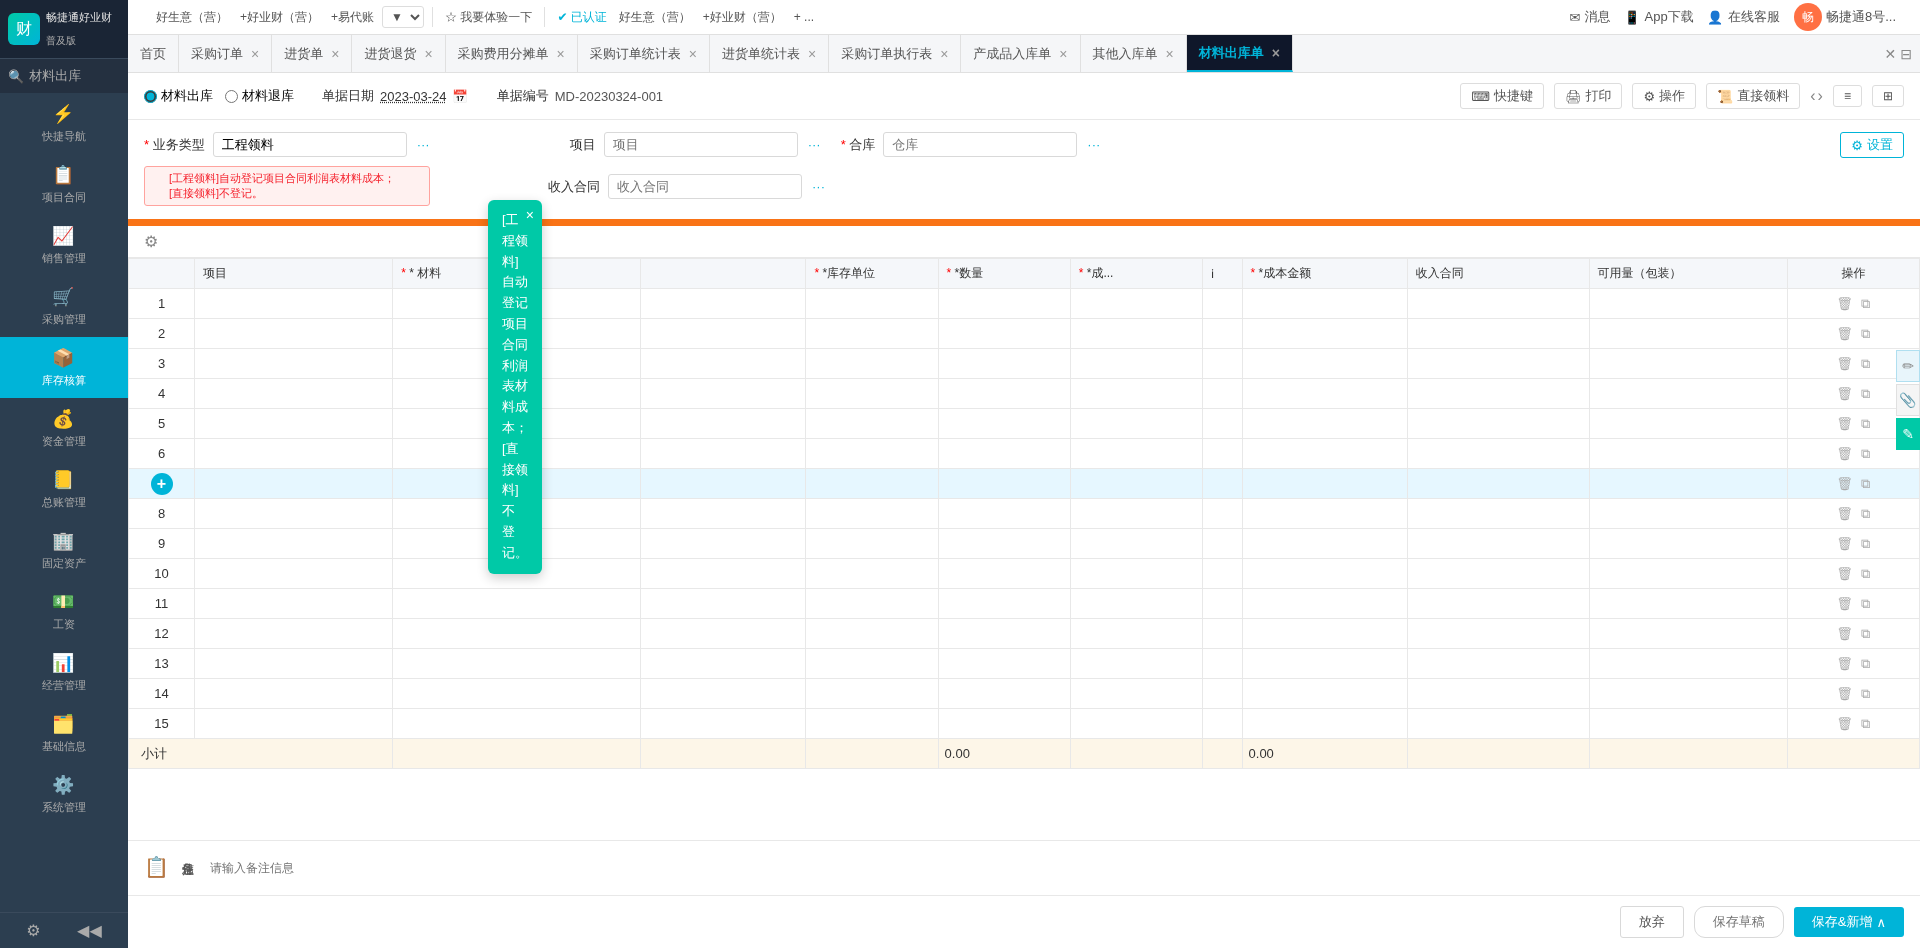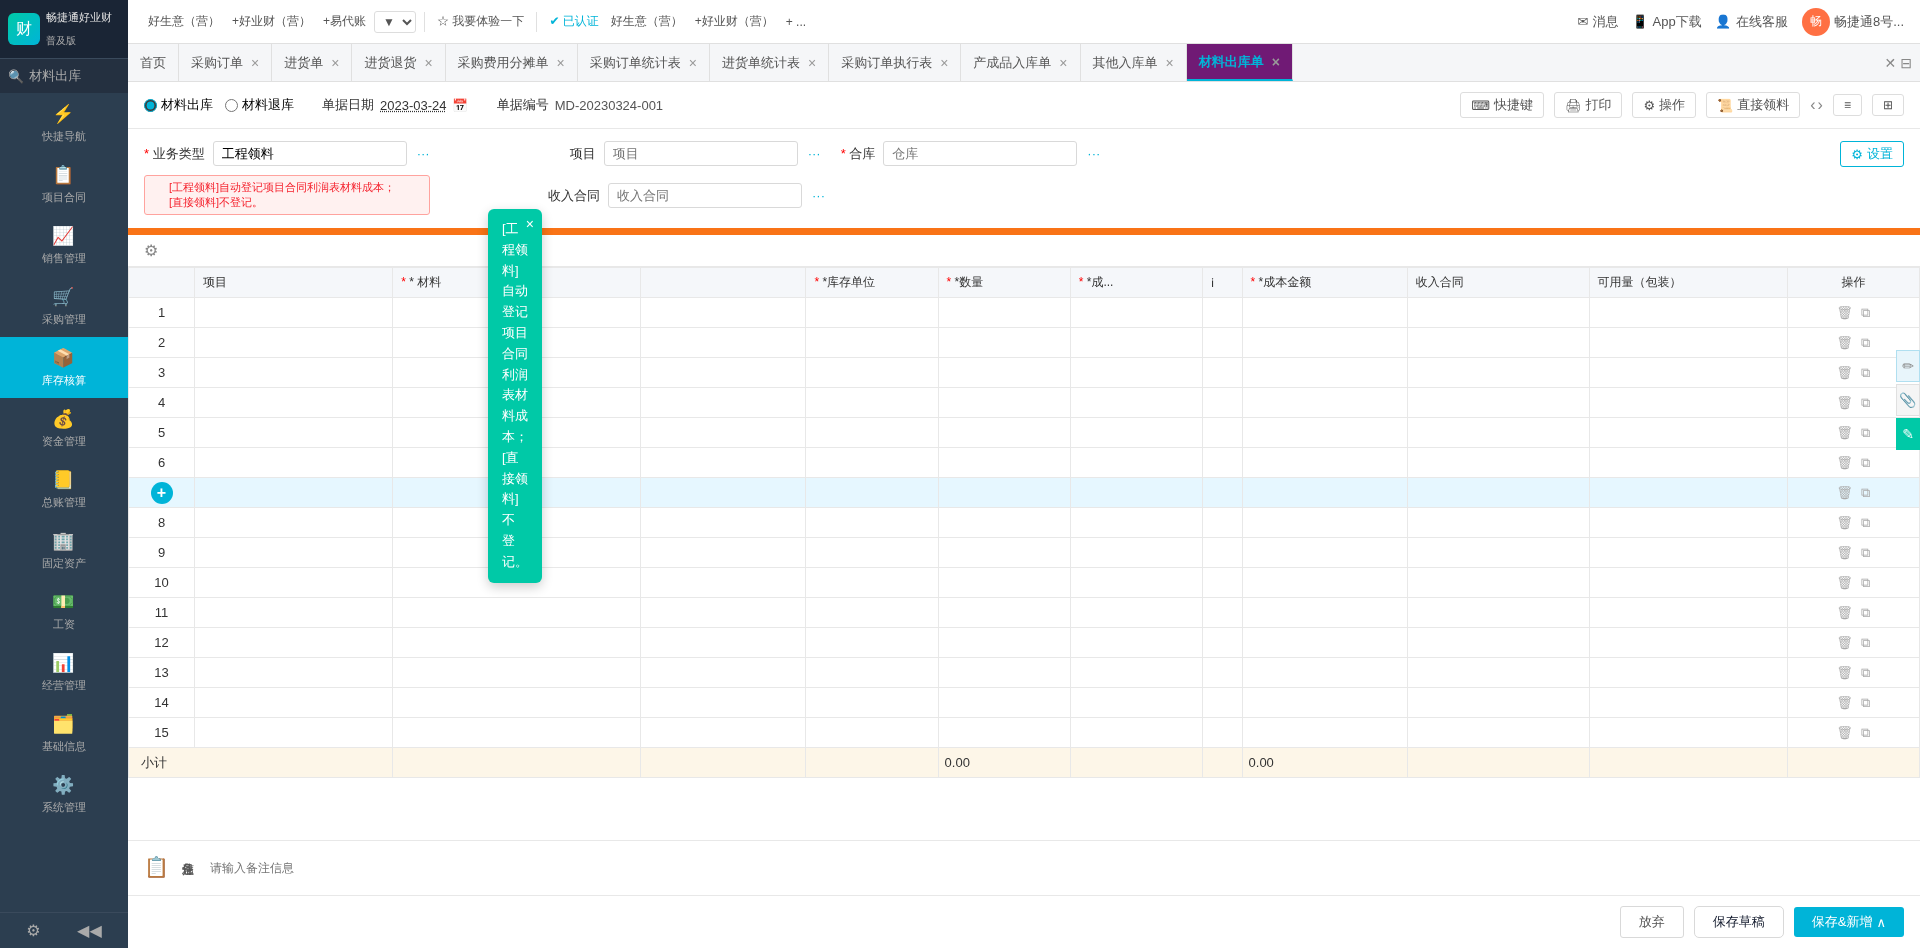--- a/index.html
+++ b/index.html
@@ -19,33 +19,33 @@
     .sidebar-item.active { background: #00b4d8; color: #fff; }
     .sidebar-item .si-icon { font-size: 18px; }
     .sidebar-item .si-label { font-size: 11px; text-align: center; }
     .sidebar-bottom { padding: 8px; display: flex; justify-content: space-around; border-top: 1px solid #3a4a5c; }
     .sidebar-bottom span { color: #aaa; cursor: pointer; font-size: 16px; }
 
     
     .main { flex: 1; display: flex; flex-direction: column; overflow: hidden; }
 
     
-    .topbar { background: #fff; border-bottom: 1px solid #e0e0e0; padding: 0 16px; display: flex; align-items: center; gap: 8px; height: 44px; flex-shrink: 0; }
+    .topbar { background: #fff; border-bottom: 1px solid #e0e0e0; padding: 0 24px; display: flex; align-items: center; gap: 8px; height: 35px; flex-shrink: 0; }
     .topbar-links { display: flex; align-items: center; gap: 4px; flex: 1; overflow: hidden; }
     .topbar-link { font-size: 12px; color: #555; white-space: nowrap; cursor: pointer; padding: 2px 4px; }
     .topbar-link.green { color: #00b4d8; }
     .topbar-dropdown { background: none; border: 1px solid #ddd; border-radius: 3px; padding: 2px 4px; font-size: 12px; color: #555; cursor: pointer; }
     .topbar-right { display: flex; align-items: center; gap: 14px; flex-shrink: 0; }
     .topbar-right-item { display: flex; align-items: center; gap: 4px; color: #555; font-size: 12px; cursor: pointer; white-space: nowrap; }
     .avatar { width: 28px; height: 28px; border-radius: 50%; background: #ff7043; display: flex; align-items: center; justify-content: center; color: #fff; font-size: 12px; }
 
     
     .tabbar { background: #f5f6f8; border-bottom: 1px solid #e0e0e0; display: flex; align-items: center; height: 38px; flex-shrink: 0; overflow: hidden; }
     .tab { display: flex; align-items: center; gap: 4px; padding: 0 12px; height: 100%; font-size: 12px; color: #555; cursor: pointer; border-right: 1px solid #e0e0e0; white-space: nowrap; flex-shrink: 0; }
-    .tab.active { background: #701a75; color: #00b4d8; font-weight: bold; border-bottom: 2px solid #00b4d8; }
+    .tab.active { background: #0f172a; color: #00b4d8; font-weight: bold; border-bottom: 2px solid #00b4d8; }
     .tab .tab-close { color: #999; font-size: 14px; margin-left: 4px; }
     .tabbar-end { margin-left: auto; display: flex; align-items: center; padding: 0 8px; gap: 4px; }
     .tabbar-end span { cursor: pointer; color: #888; font-size: 14px; }
 
     
     .content { flex: 1; overflow-y: auto; background: #fff; display: flex; flex-direction: column; }
     .content::-webkit-scrollbar { width: 6px; }
     .content::-webkit-scrollbar-thumb { background: #ccc; border-radius: 3px; }
 
     
@@ -100,21 +100,21 @@
     
     .form-footer { padding: 12px 16px; border-top: 1px solid #e8e8e8; flex-shrink: 0; }
     .notes-section { display: flex; align-items: flex-start; gap: 10px; }
     .notes-icon { color: #00b4d8; font-size: 20px; flex-shrink: 0; margin-top: 2px; }
     .notes-label { font-size: 12px; color: #555; writing-mode: vertical-rl; }
     .notes-input { flex: 1; border: none; outline: none; font-size: 12px; color: #999; padding: 4px; min-height: 30px; }
 
     
     .action-bar { padding: 10px 16px; display: flex; justify-content: flex-end; align-items: center; gap: 10px; border-top: 1px solid #e8e8e8; background: #fff; flex-shrink: 0; }
     .btn-discard { padding: 6px 18px; border: 1px solid #d9d9d9; background: #fff; border-radius: 3px; cursor: pointer; font-size: 13px; color: #555; }
-    .btn-draft { padding: 6px 18px; border: 1px solid #d9d9d9; background: #fff; border-radius: 5px; cursor: pointer; font-size: 13px; color: #0f172a; }
+    .btn-draft { padding: 6px 18px; border: 1px solid #d9d9d9; background: #fff; border-radius: 11px; cursor: pointer; font-size: 13px; color: #737373; }
     .btn-save { padding: 6px 18px; border: none; background: #00b4d8; border-radius: 3px; cursor: pointer; font-size: 13px; color: #fff; display: flex; align-items: center; gap: 4px; }
 
     
     .form-fields-wrap { position: relative; }
   </style>
 </head>
 <body>
 
 <div class="sidebar">
   <div class="sidebar-logo">

